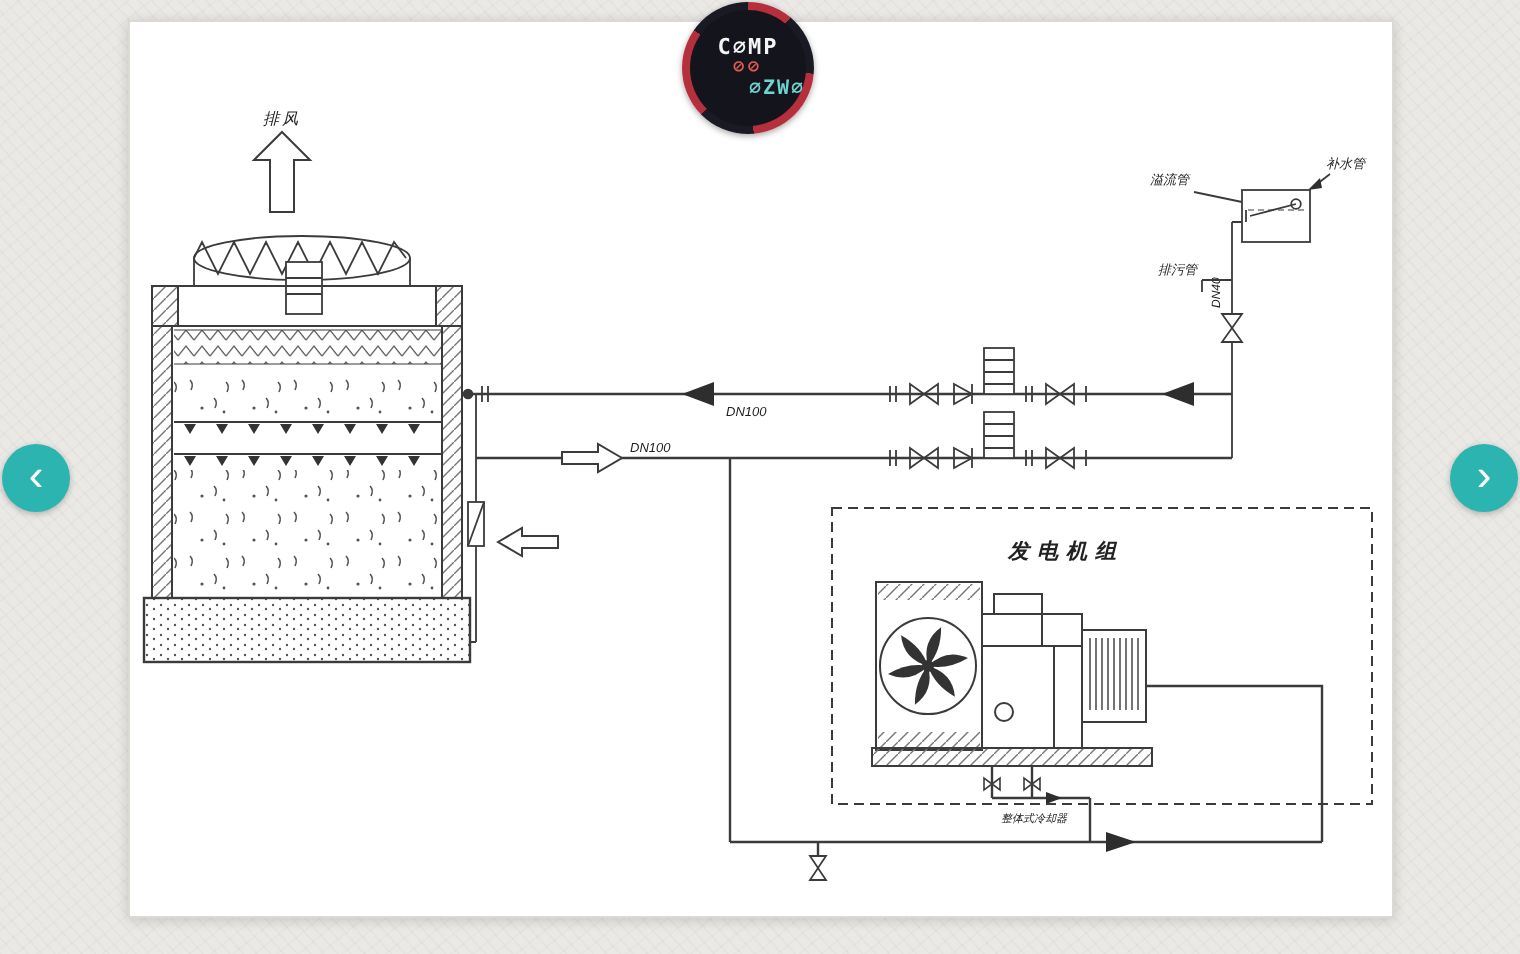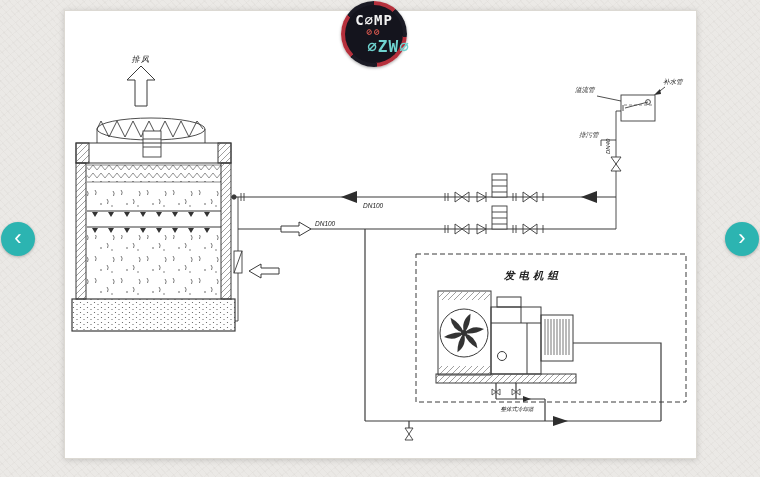--- a/index.html
+++ b/index.html
@@ -9,23 +9,23 @@
                      repeating-linear-gradient(-40deg,rgba(120,110,100,.035) 0 1px,transparent 1px 7px);}
   .slide{position:absolute;left:64px;top:10px;width:633px;height:449px;background:#fff;
     border:1px solid #dcd9d3;box-sizing:border-box;box-shadow:0 1px 6px rgba(0,0,0,.16);font-style:italic;}
   svg.diagram{display:block;width:631px;height:447px;}
   svg text{stroke:none;fill:#222;font-family:"Liberation Sans","DejaVu Sans",sans-serif;}
   .logo{position:absolute;left:341px;top:1px;width:66px;height:66px;border-radius:50%;z-index:5;
     background:conic-gradient(#b5303c 0 40deg,#1a1a24 40deg 95deg,#b5303c 95deg 175deg,#1a1a24 175deg 225deg,#b5303c 225deg 305deg,#1a1a24 305deg 360deg);
     display:flex;align-items:center;justify-content:center;box-shadow:0 1px 3px rgba(0,0,0,.35);}
   .logo-inner{width:58px;height:58px;border-radius:50%;background:#14141d;display:flex;flex-direction:column;
     align-items:center;justify-content:center;gap:0;font-family:"DejaVu Sans Mono",monospace;font-weight:bold;line-height:1.1;}
-  .logo-inner .l1{color:#f4f4f4;font-size:14px;letter-spacing:1px;}
+  .logo-inner .l1{color:#f4f4f4;font-size:11px;letter-spacing:1px;}
   .logo-inner .l2{color:#e05a50;font-size:9px;letter-spacing:2px;}
-  .logo-inner .l3{color:#6fd3cf;font-size:16px;letter-spacing:1px;margin-left:29px;}
+  .logo-inner .l3{color:#6fd3cf;font-size:10px;letter-spacing:1px;margin-left:29px;}
   .nav{position:absolute;top:222px;width:34px;height:34px;border-radius:50%;background:#2cb4b1;color:#fff;
     border:none;font-size:22px;line-height:1;display:flex;align-items:center;justify-content:center;
     padding:0 0 3px 0;cursor:pointer;box-shadow:0 1px 3px rgba(0,0,0,.25);z-index:6;}
   .nav.left{left:1px;}
   .nav.right{right:1px;}
 </style>
 </head>
 <body>
 
 <div class="stage">

